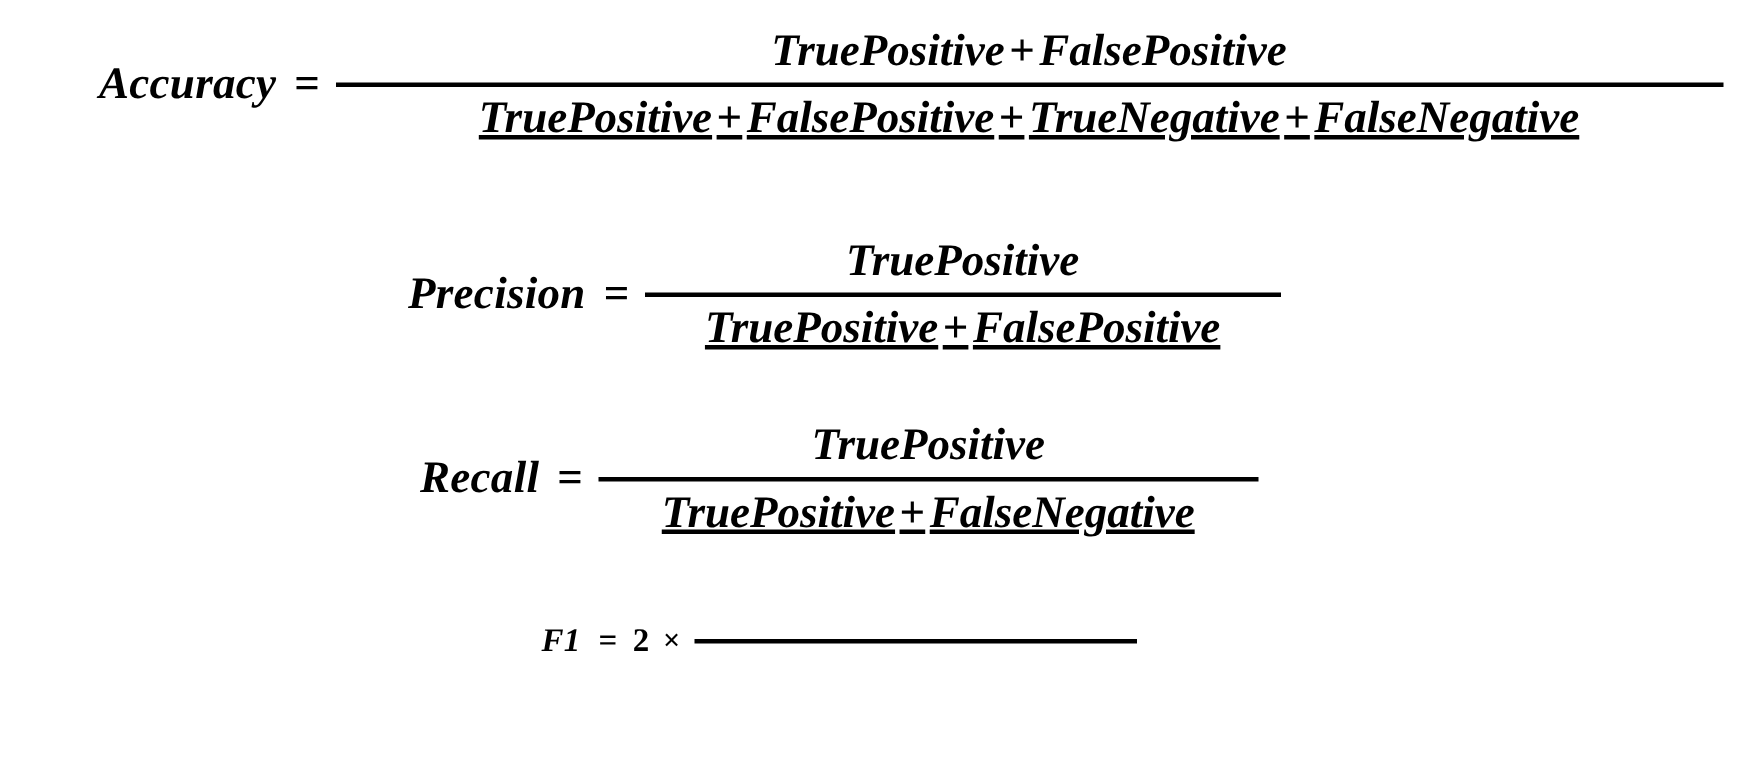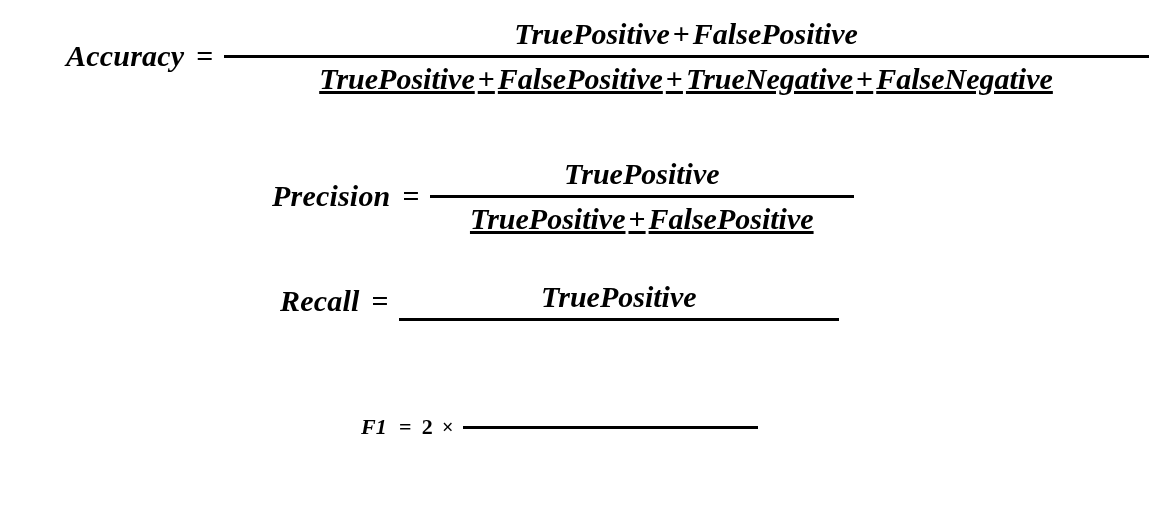--- a/index.html
+++ b/index.html
@@ -173,20 +173,23 @@
   <div class="equation" id="eq-recall">
     <span class="lhs">
       <span class="lhs-name">Recall</span>
       <span class="rel">=</span>
     </span>
     <span class="frac">
       <span class="frac-num">
         <span>TruePositive</span>
       </span>
       <span class="frac-bar"></span>
+      <span class="frac-den">
+        <span>TruePositive</span><span class="op">+</span><span>FalseNegative</span>
+      </span>
     </span>
   </div>
 
   <div class="equation" id="eq-f1">
     <span class="lhs">
       <span class="lhs-name">F1</span>
       <span class="rel">=</span>
       <span class="coef">2</span>
       <span class="times">×</span>
     </span>

